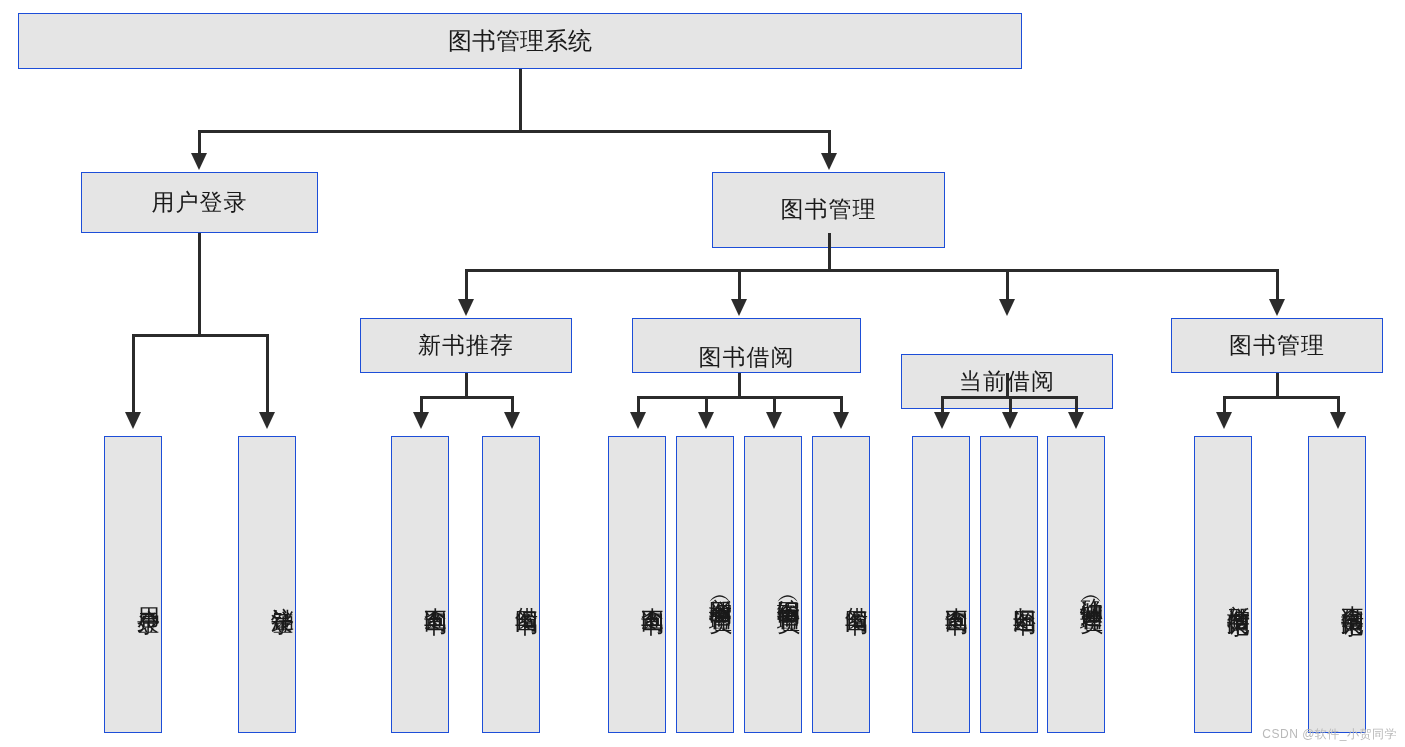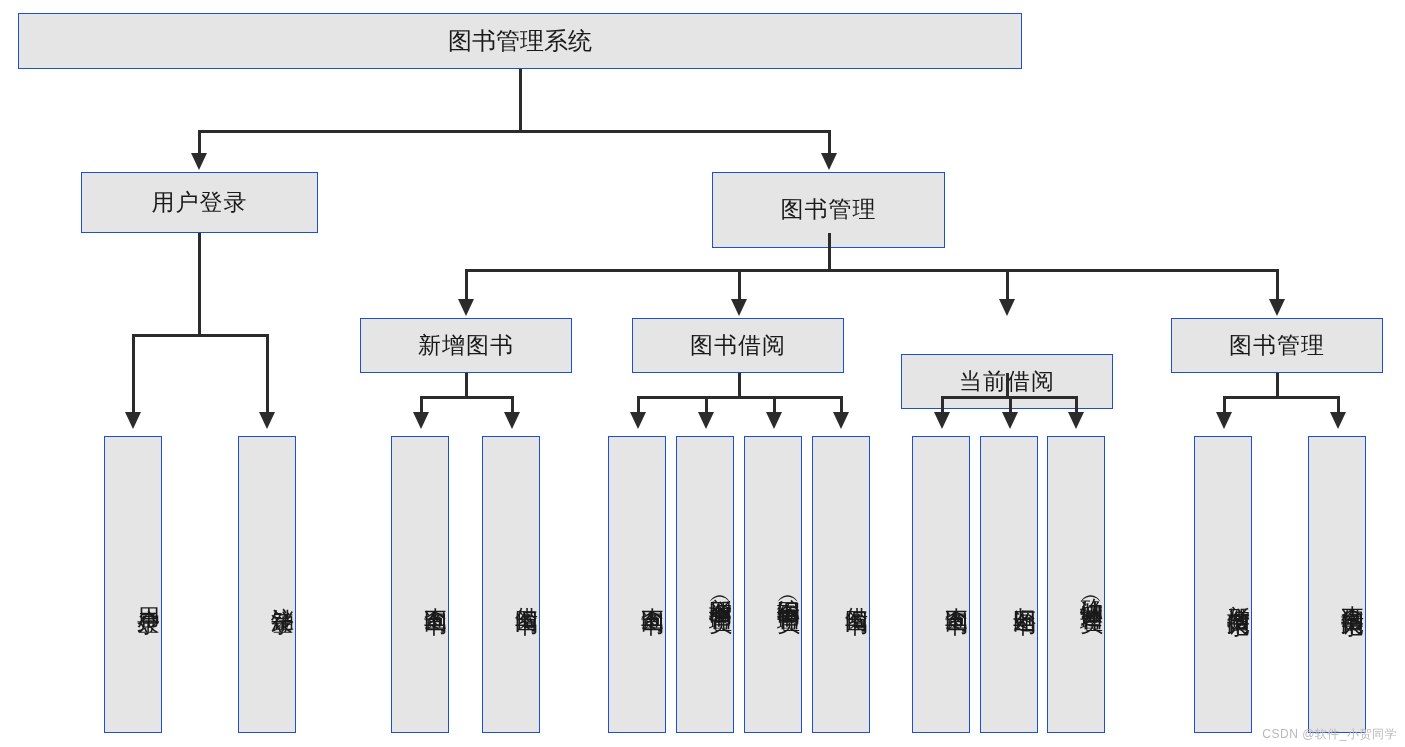--- a/index.html
+++ b/index.html
@@ -109,23 +109,23 @@
   <div class="edge v" style="left:465px; top:269px; height:32px;"></div>
   <div class="edge v" style="left:738px; top:269px; height:32px;"></div>
   <div class="edge v" style="left:1006px; top:269px; height:32px;"></div>
   <div class="edge v" style="left:1276px; top:269px; height:32px;"></div>
   <div class="arrow" style="left:458px; top:299px;"></div>
   <div class="arrow" style="left:731px; top:299px;"></div>
   <div class="arrow" style="left:999px; top:299px;"></div>
   <div class="arrow" style="left:1269px; top:299px;"></div>
 
   <div class="node horiz" style="left:360px; top:318px; width:212px; height:55px;">
-    <span>新增图书</span>
-  </div>
-  <div class="node horiz" style="left:632px; top:318px; width:212px; height:55px;">
+    <span>新书推荐</span>
+  </div>
+  <div class="node horiz" style="left:632px; top:318px; width:229px; height:55px;align-items:flex-end;">
     <span>图书借阅</span>
   </div>
   <div class="node horiz" style="left:901px; top:318px; width:212px; height:55px;margin-top:36px;">
     <span>当前借阅</span>
   </div>
   <div class="node horiz" style="left:1171px; top:318px; width:212px; height:55px;">
     <span>图书管理</span>
   </div>
 
   <div class="edge v" style="left:465px; top:373px; height:25px;"></div>

